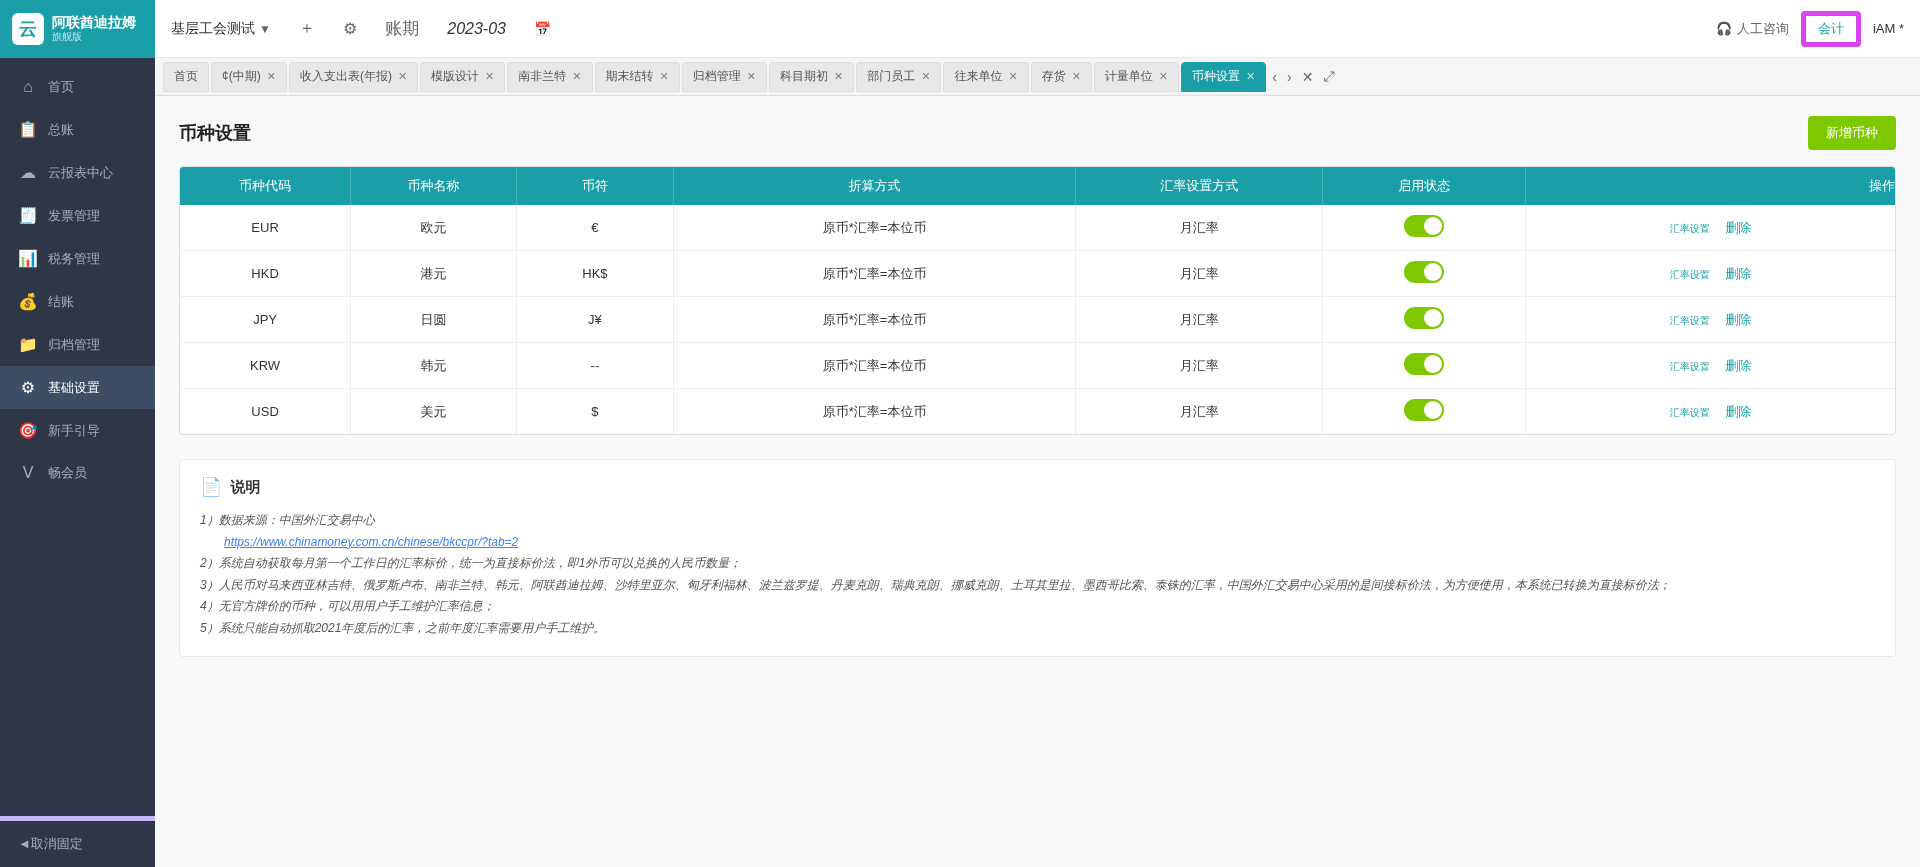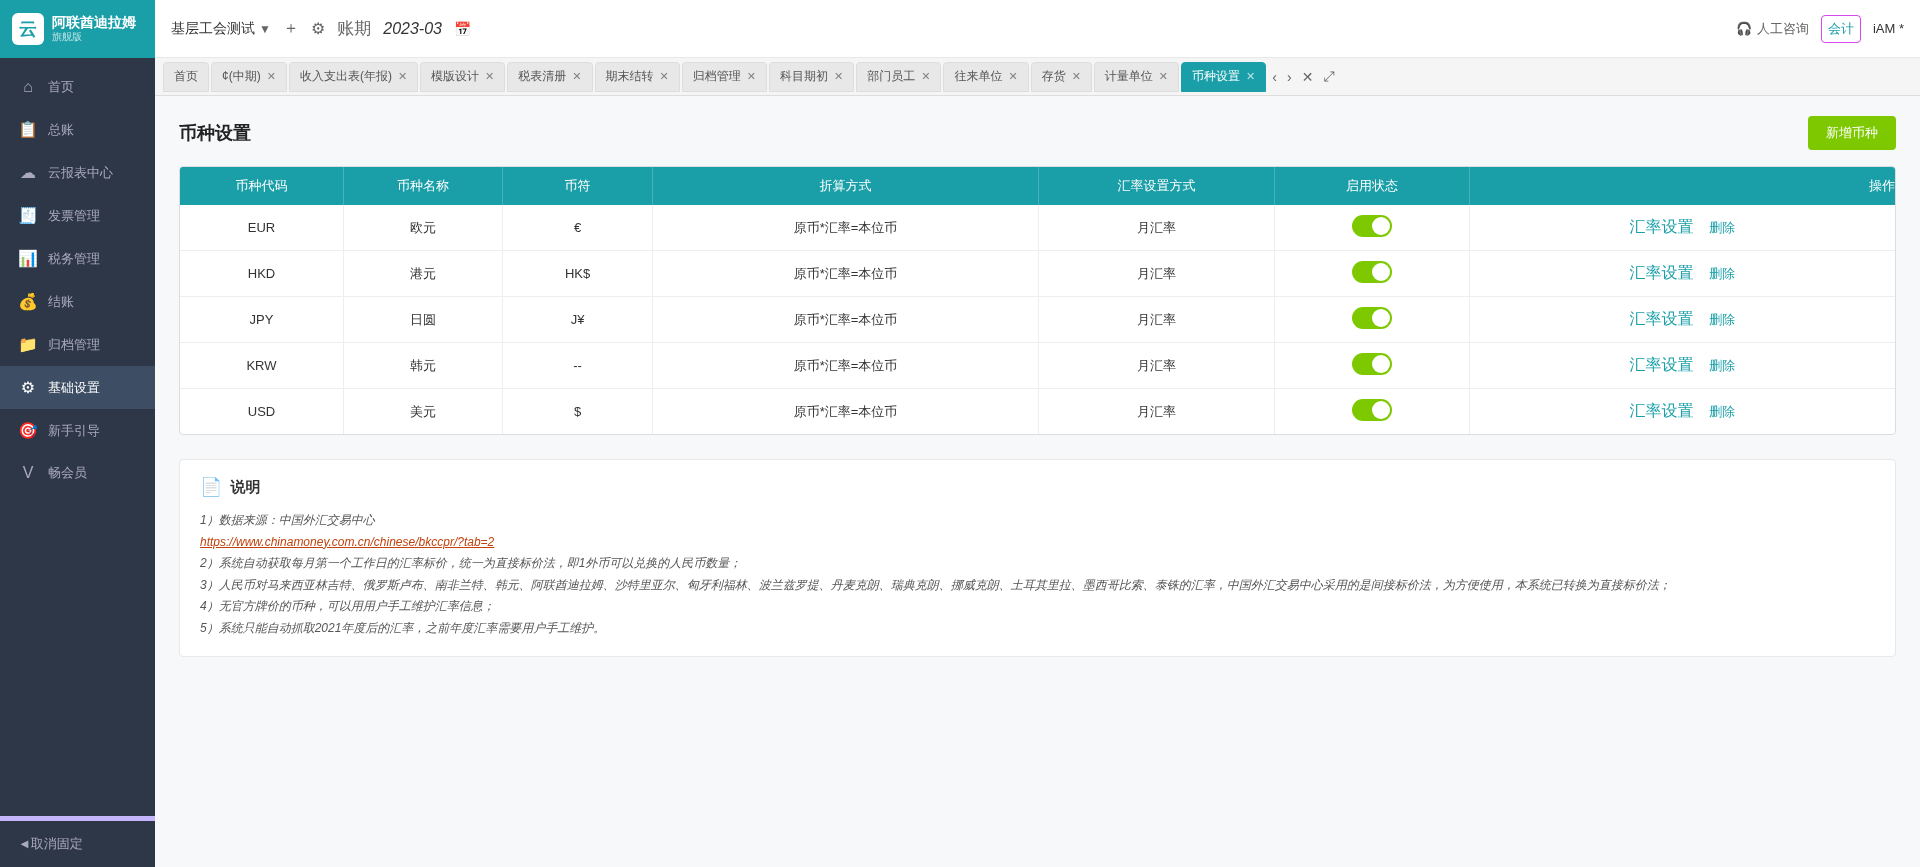--- a/index.html
+++ b/index.html
@@ -58,39 +58,39 @@
     .main { flex: 1; display: flex; flex-direction: column; height: 100%; overflow: hidden; }
 
     
     .topbar {
       background: #fff;
       height: 58px;
       display: flex;
       align-items: center;
       padding: 0 16px;
       border-bottom: 1px solid #e8e8e8;
-      gap: 12px;
+      gap: 28px;
       flex-shrink: 0;
     }
     .workspace-name {
       font-size: 14px; color: #333; font-weight: 500;
       display: flex; align-items: center; gap: 4px;
     }
     .workspace-arrow { color: #666; font-size: 12px; }
     .topbar-add { color: #666; font-size: 16px; cursor: pointer; }
     .topbar-settings { color: #666; font-size: 16px; cursor: pointer; }
     .period-label { font-size: 17px; color: #666; }
     .period-value { font-size: 16px; color: #333; font-weight: 500; font-style: italic; }
     .calendar-icon { color: #1a9fa8; font-size: 14px; }
     .topbar-right { margin-left: auto; display: flex; align-items: center; gap: 12px; }
     .support-btn { display: flex; align-items: center; gap: 4px; color: #666; font-size: 13px; cursor: pointer; }
     .account-btn {
-      border: 1px solid #d946ef;
+      border: 5px solid #d946ef;
       color: #1a9fa8;
-      padding: 4px 6px;
+      padding: 4px 12px;
       border-radius: 4px;
       font-size: 13px;
       cursor: pointer;
     }
     .user-info { font-size: 13px; color: #333; }
 
     
     .tabbar {
       background: #f5f5f5;
       display: flex;
@@ -169,21 +169,21 @@
     tbody tr { border-bottom: 1px solid #eee; }
     tbody tr:last-child { border-bottom: none; }
     tbody td {
       padding: 10px 12px;
       text-align: center;
       color: #333;
       font-size: 13px;
       border-right: 1px solid #eee;
     }
     tbody td:last-child { border-right: none; }
-    .action-link { color: #1a9fa8; cursor: pointer; margin: 0 6px; font-size: 16px; }
+    .action-link { color: #1a9fa8; cursor: pointer; margin: 0 6px; font-size: 10px; }
     .delete-link { color: #1a9fa8; cursor: pointer; margin: 0 6px; font-size: 13px; }
 
     
     .toggle {
       display: inline-block;
       width: 40px; height: 22px;
       background: #7ec800;
       border-radius: 11px;
       position: relative;
       cursor: pointer;
@@ -212,21 +212,21 @@
       margin-bottom: 12px;
     }
     .notes-icon { color: #1a9fa8; font-size: 18px; }
     .notes-list { list-style: none; padding: 0; font-style: italic; }
     .notes-list li {
       font-size: 12px;
       color: #555;
       line-height: 1.8;
       padding-left: 0;
     }
-    .notes-link { color: #c2410c; text-decoration: underline; cursor: pointer; }
+    .notes-link { color: #3b82f6; text-decoration: underline; cursor: pointer; margin-left: 24px; }
   </style>
 </head>
 <body>
 
 <div class="sidebar">
   <div class="sidebar-logo">
     <div class="logo-icon">
       <span>云</span>
     </div>
     <div>
@@ -316,21 +316,21 @@
       </div>
       <div class="tab">
         <span>收入支出表(年报)</span>
         <span class="tab-close">✕</span>
       </div>
       <div class="tab">
         <span>模版设计</span>
         <span class="tab-close">✕</span>
       </div>
       <div class="tab">
-        <span>税表清册</span>
+        <span>南非兰特</span>
         <span class="tab-close">✕</span>
       </div>
       <div class="tab">
         <span>期末结转</span>
         <span class="tab-close">✕</span>
       </div>
       <div class="tab">
         <span>归档管理</span>
         <span class="tab-close">✕</span>
       </div>

